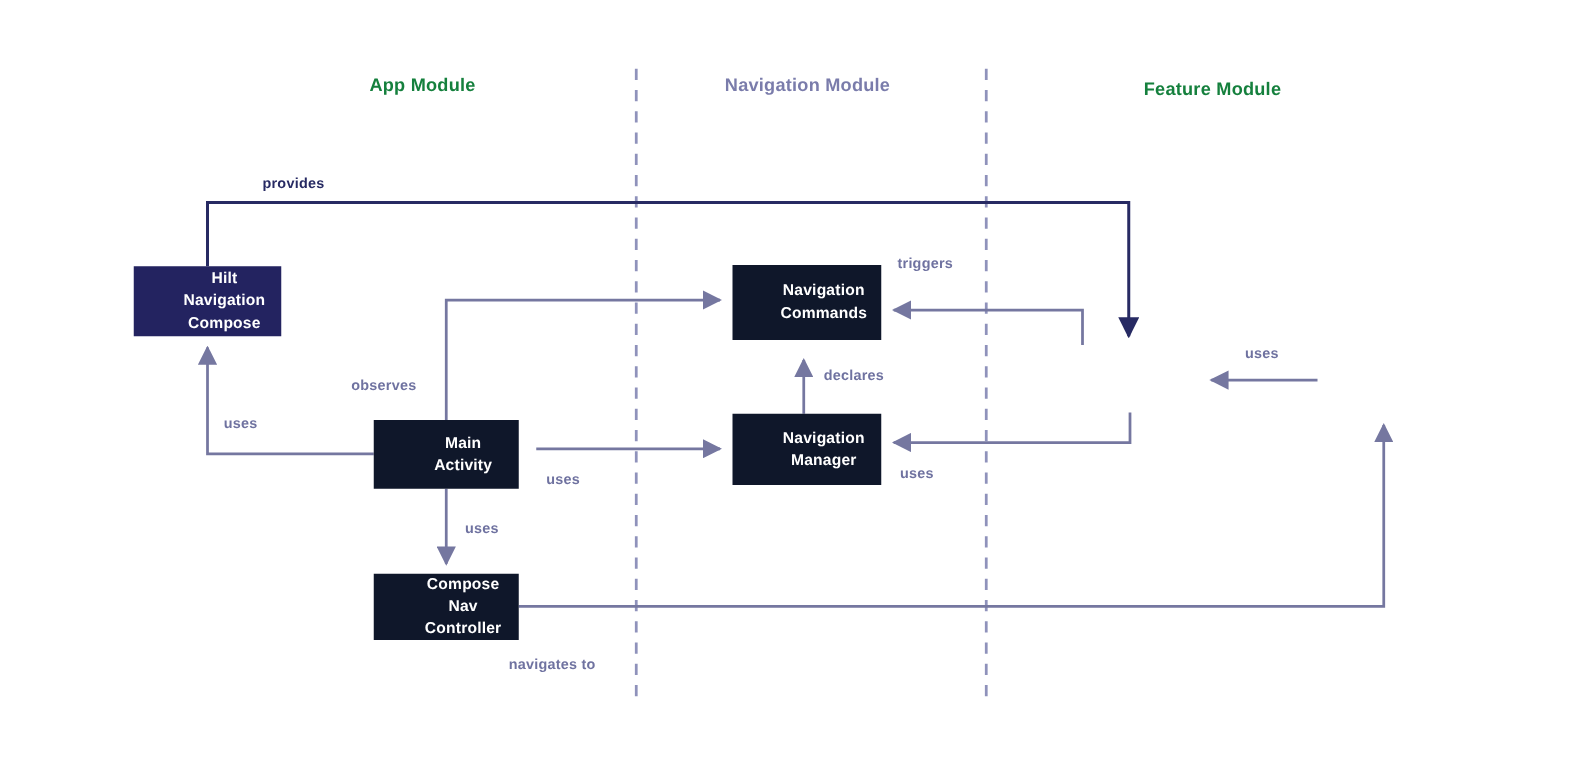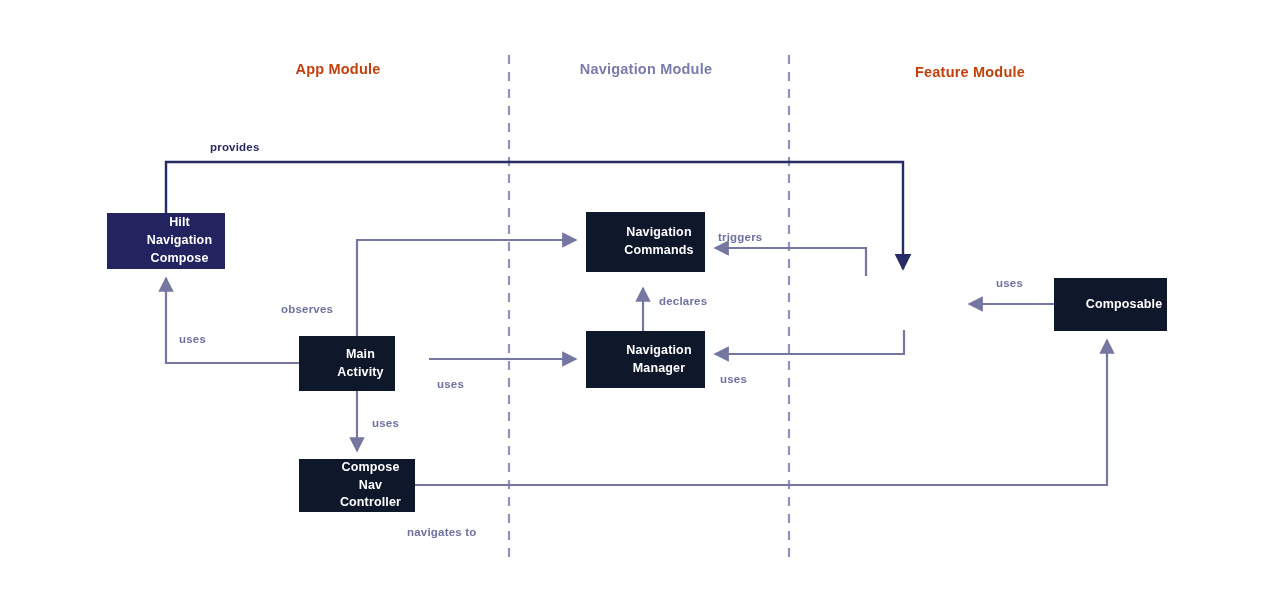--- a/index.html
+++ b/index.html
@@ -27,21 +27,21 @@
     height: 616px;
   }
   .module-title {
     position: absolute;
     font-size: 14.5px;
     font-weight: bold;
     letter-spacing: 0.2px;
     white-space: nowrap;
     transform: translateX(-50%);
   }
-  .module-title.dark  { color: #c2410c; }
+  .module-title.dark  { color: #15803d; }
   .module-title.light { color: #7a7cab; }
 
   .node-box {
     position: absolute;
     display: flex;
     align-items: center;
     justify-content: center;
     text-align: center;
     color: #ffffff;
     font-size: 12.5px;
@@ -108,21 +108,21 @@
   <div class="module-title light" style="left:646px; top:61px;">Navigation Module</div>
   <div class="module-title dark" style="left:970px; top:64px;">Feature Module</div>
 
   <div class="node-box dark" style="left:107px; top:213px; width:118px; height:56px;">
     <div>
       <span>Hilt Navigation</span>
       <span>Compose</span>
     </div>
   </div>
 
-  <div class="node-box light" style="left:299px; top:336px; width:96px; height:55px;">
+  <div class="node-box light" style="left:299px; top:336px; width:116px; height:55px;">
     <div>
       <span>Main</span>
       <span>Activity</span>
     </div>
   </div>
 
   <div class="node-box light" style="left:299px; top:459px; width:116px; height:53px;">
     <div>
       <span>Compose</span>
       <span>Nav Controller</span>
@@ -137,30 +137,25 @@
   </div>
 
   <div class="node-box light" style="left:586px; top:331px; width:119px; height:57px;">
     <div>
       <span>Navigation</span>
       <span>Manager</span>
     </div>
   </div>
 
 
-  <div class="node-box light" style="left:1054px; top:278px; width:113px; height:53px;">
-    <div>
-      <span>Composable</span>
-    </div>
-  </div>
 
   <div class="edge-label dark" style="left:165px; top:141px;padding-left:45px;">provides</div>
   <div class="edge-label" style="left:179px; top:333px;">uses</div>
   <div class="edge-label" style="left:281px; top:291px;margin-top:12px;">observes</div>
   <div class="edge-label" style="left:437px; top:378px;">uses</div>
   <div class="edge-label" style="left:372px; top:417px;">uses</div>
   <div class="edge-label" style="left:659px; top:295px;">declares</div>
-  <div class="edge-label" style="left:718px; top:231px;text-align:right;">triggers</div>
+  <div class="edge-label" style="left:718px; top:205px;text-align:right;">triggers</div>
   <div class="edge-label" style="left:720px; top:373px;">uses</div>
   <div class="edge-label" style="left:996px; top:277px;">uses</div>
   <div class="edge-label" style="left:407px; top:526px;">navigates to</div>
 
 </div>
 
 </body></html>

